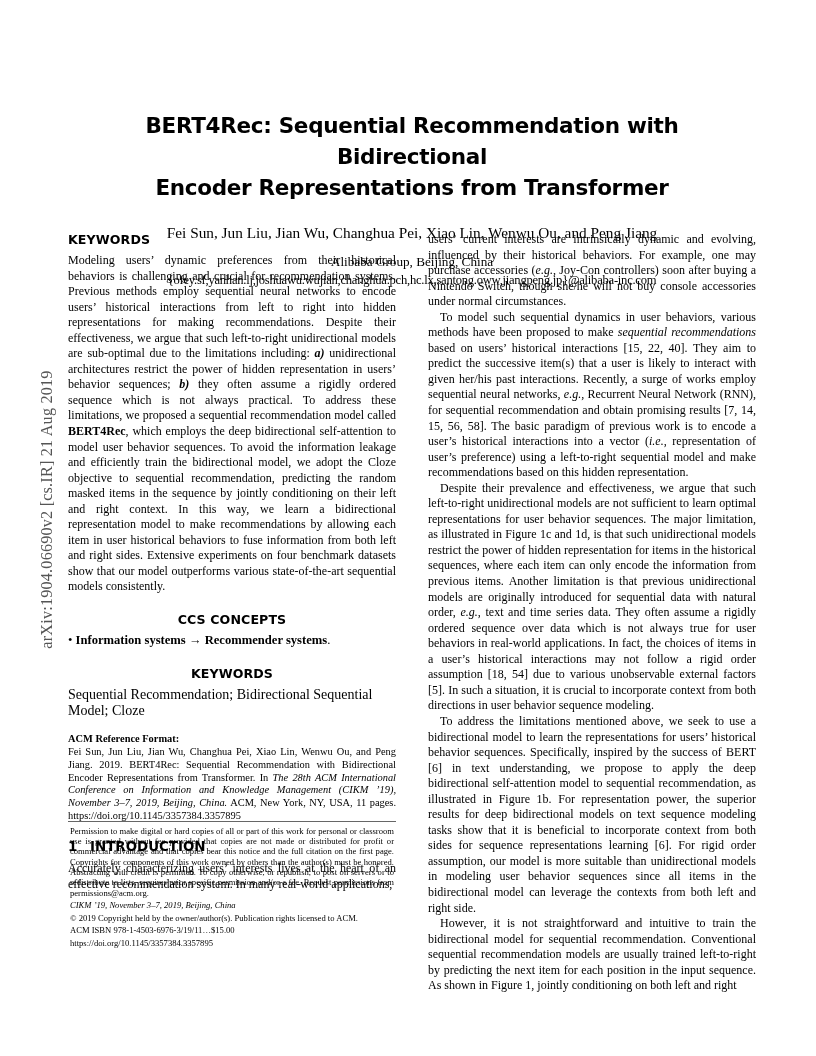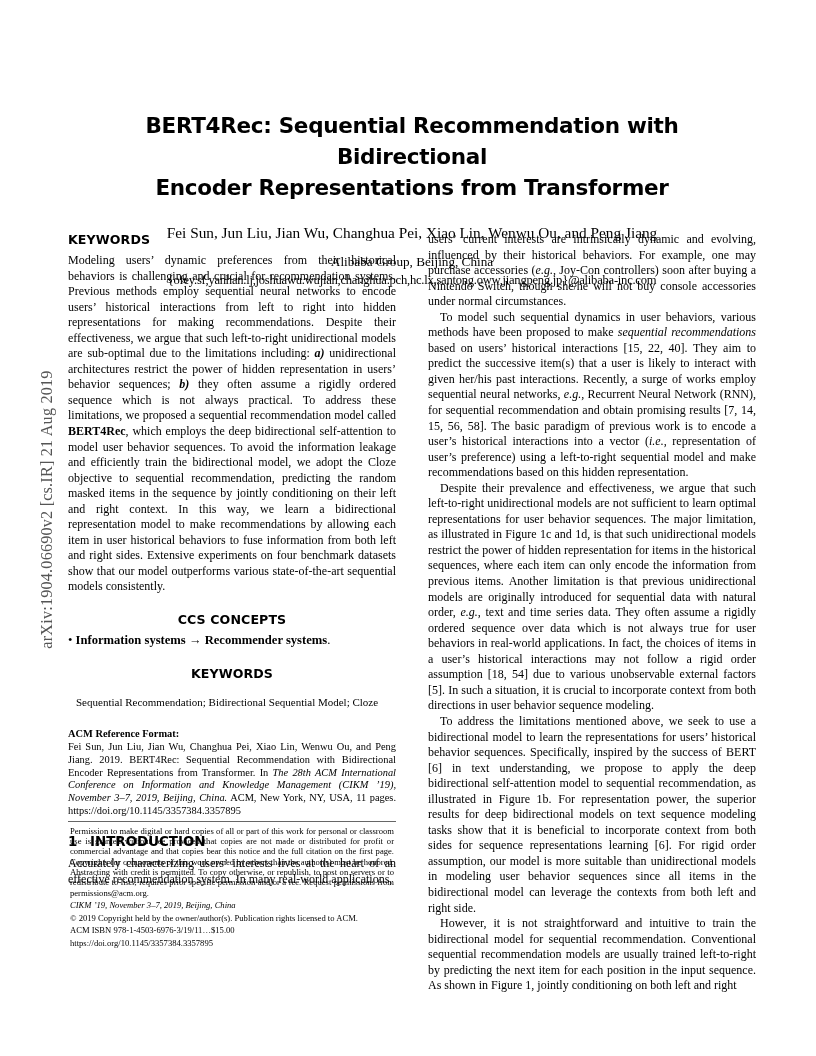--- a/index.html
+++ b/index.html
@@ -106,23 +106,23 @@
     font-size: 12px;
     line-height: 15.55px;
     text-align: justify;
     text-justify: inter-word;
     hyphens: manual;
   }
   p.body + p.body { text-indent: 12px; }
   p.body.noindent { text-indent: 0; }
 
   p.kw {
-    margin: 8px;
-    font-size: 11px;
-    line-height: 24px;
+    margin: 0;
+    font-size: 14px;
+    line-height: 16px;
   }
   .ccs-line {
     margin: 0;
     font-size: 12.6px;
     line-height: 15.5px;
     font-weight: bold;
   }
   .ccs-line .bullet { font-weight: normal; }
 
   

